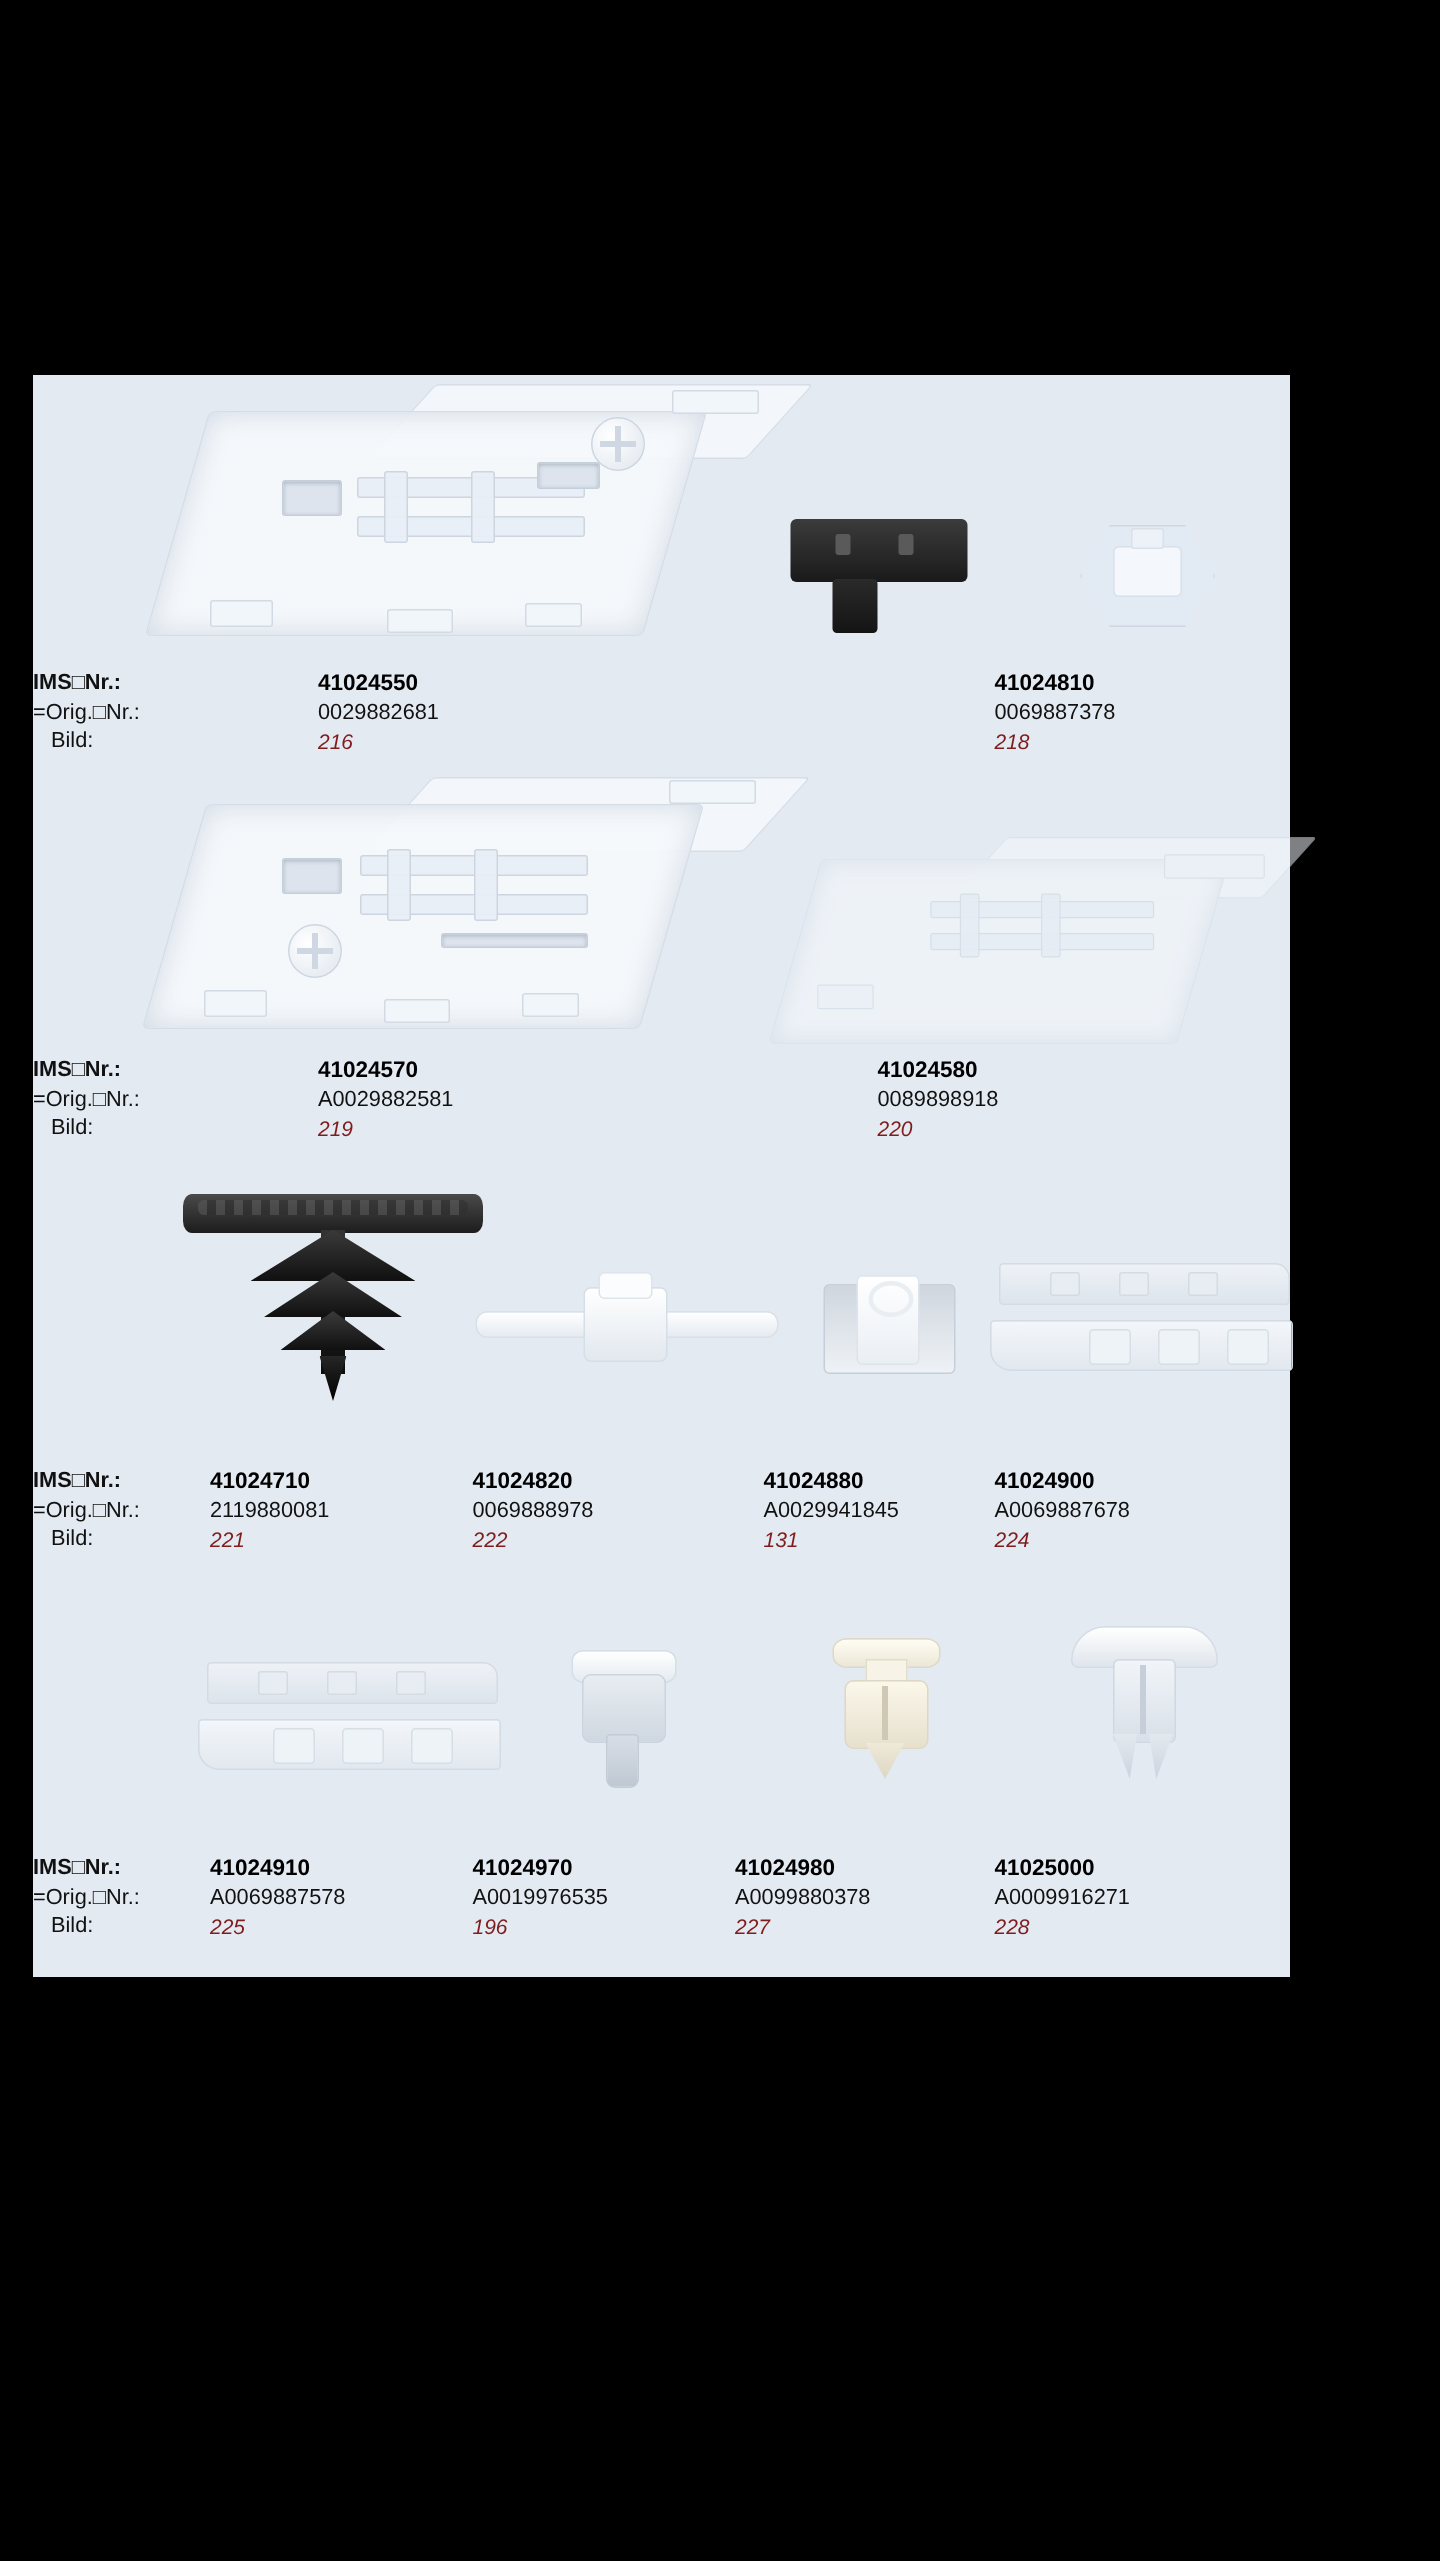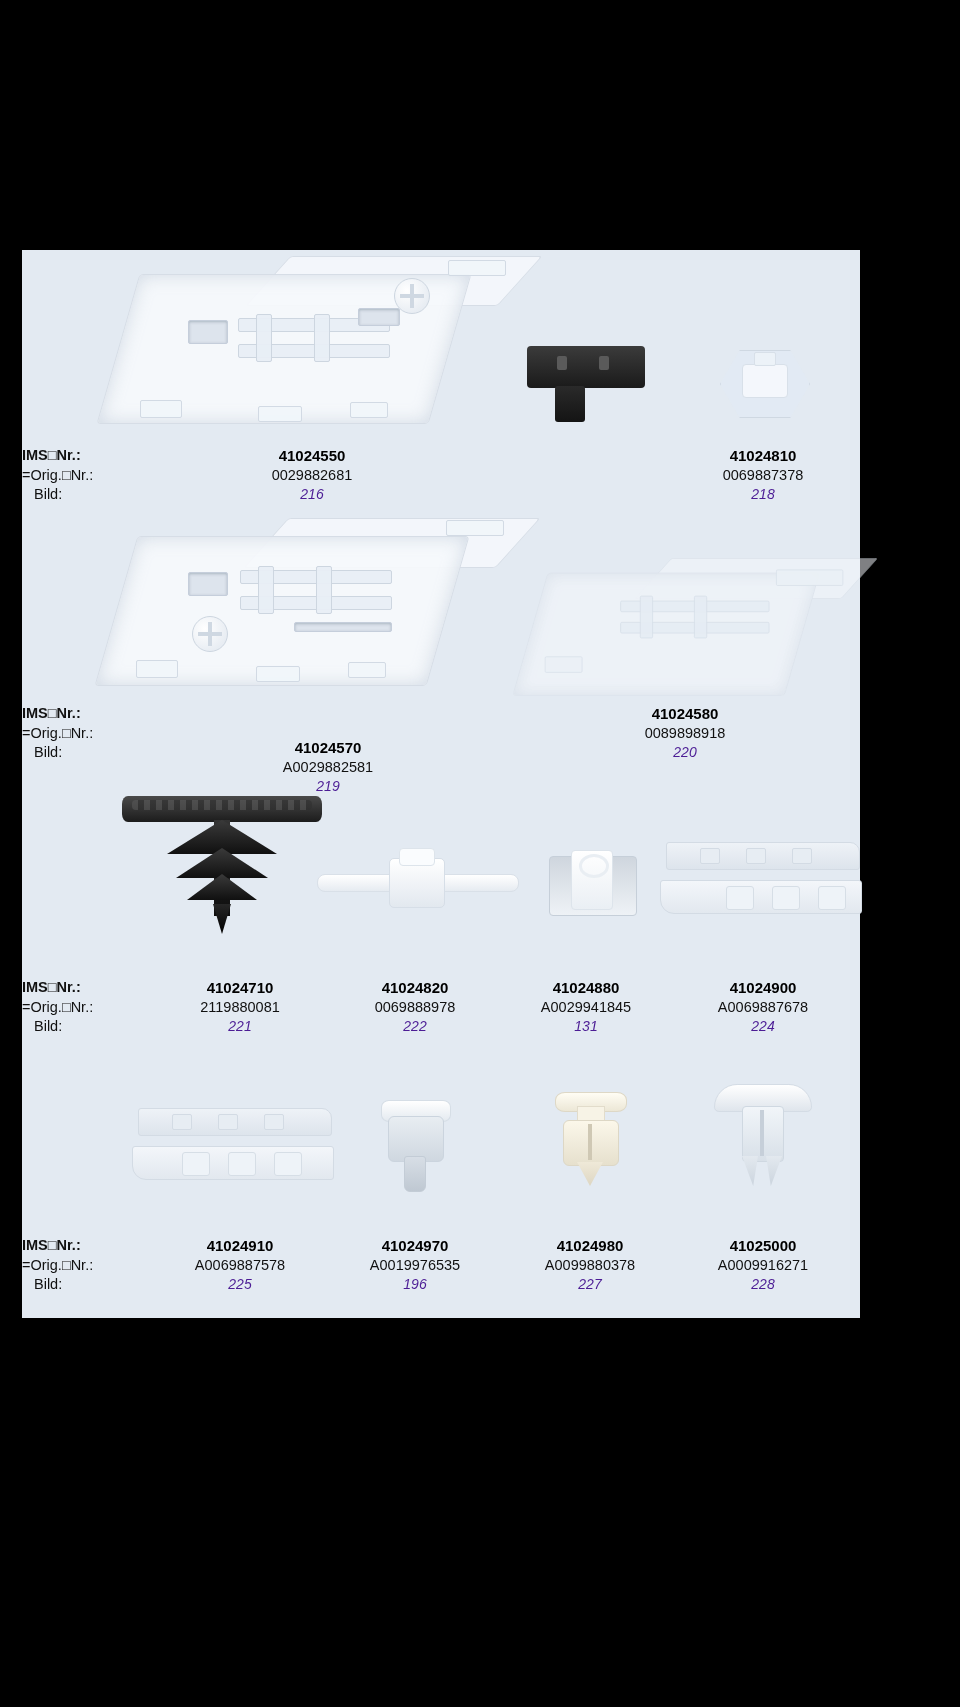--- a/index.html
+++ b/index.html
@@ -41,36 +41,35 @@
     width: 130px;
     font-size: 14.5px;
     color: #111;
     line-height: 19.5px;
   }
   .legend .l1 { font-weight: bold; }
   .legend .l2 { font-weight: normal; }
   .legend .l3 { font-weight: normal; padding-left: 12px; }
   .cell {
     position: absolute;
-    text-align: center;
     line-height: 19.5px;
   }
   .cell .ims {
     font-size: 15px;
     font-weight: bold;
     color: #000;
   }
   .cell .orig {
     font-size: 14.5px;
     color: #111;
   }
   .cell .bild {
     font-size: 14px;
     font-style: italic;
-    color: #4c1d95;
+    color: #7f1d1d;
   }
 
   
   .part { position: absolute; }
 
   
   .bracket {
     width: 390px; height: 175px;
   }
   .bracket .body {
@@ -401,21 +400,21 @@
       </div>
     </div>
 
     <div class="labels">
       <div class="legend">
         <div class="l1">IMS□Nr.:</div>
         <div class="l2">=Orig.□Nr.:</div>
         <div class="l3">Bild:</div>
       </div>
 
-      <div class="cell" style="left:206px; width:200px;margin-top:34px;">
+      <div class="cell" style="left:190px; width:200px;">
         <div class="ims">41024570</div>
         <div class="orig">A0029882581</div>
         <div class="bild">219</div>
       </div>
 
       <div class="cell" style="left:563px; width:200px;">
         <div class="ims">41024580</div>
         <div class="orig">0089898918</div>
         <div class="bild">220</div>
       </div>
@@ -471,21 +470,21 @@
         <div class="orig">2119880081</div>
         <div class="bild">221</div>
       </div>
 
       <div class="cell" style="left:293px; width:200px;">
         <div class="ims">41024820</div>
         <div class="orig">0069888978</div>
         <div class="bild">222</div>
       </div>
 
-      <div class="cell" style="left:464px; width:200px;">
+      <div class="cell" style="left:487px; width:200px;">
         <div class="ims">41024880</div>
         <div class="orig">A0029941845</div>
         <div class="bild">131</div>
       </div>
 
       <div class="cell" style="left:641px; width:200px;">
         <div class="ims">41024900</div>
         <div class="orig">A0069887678</div>
         <div class="bild">224</div>
       </div>

